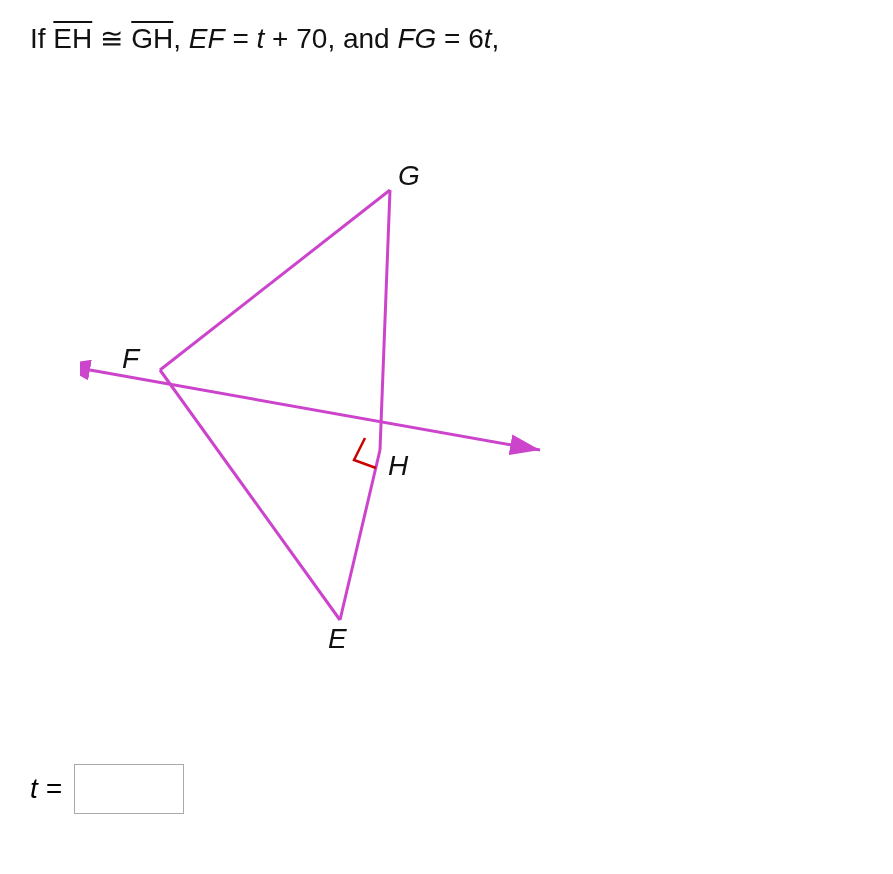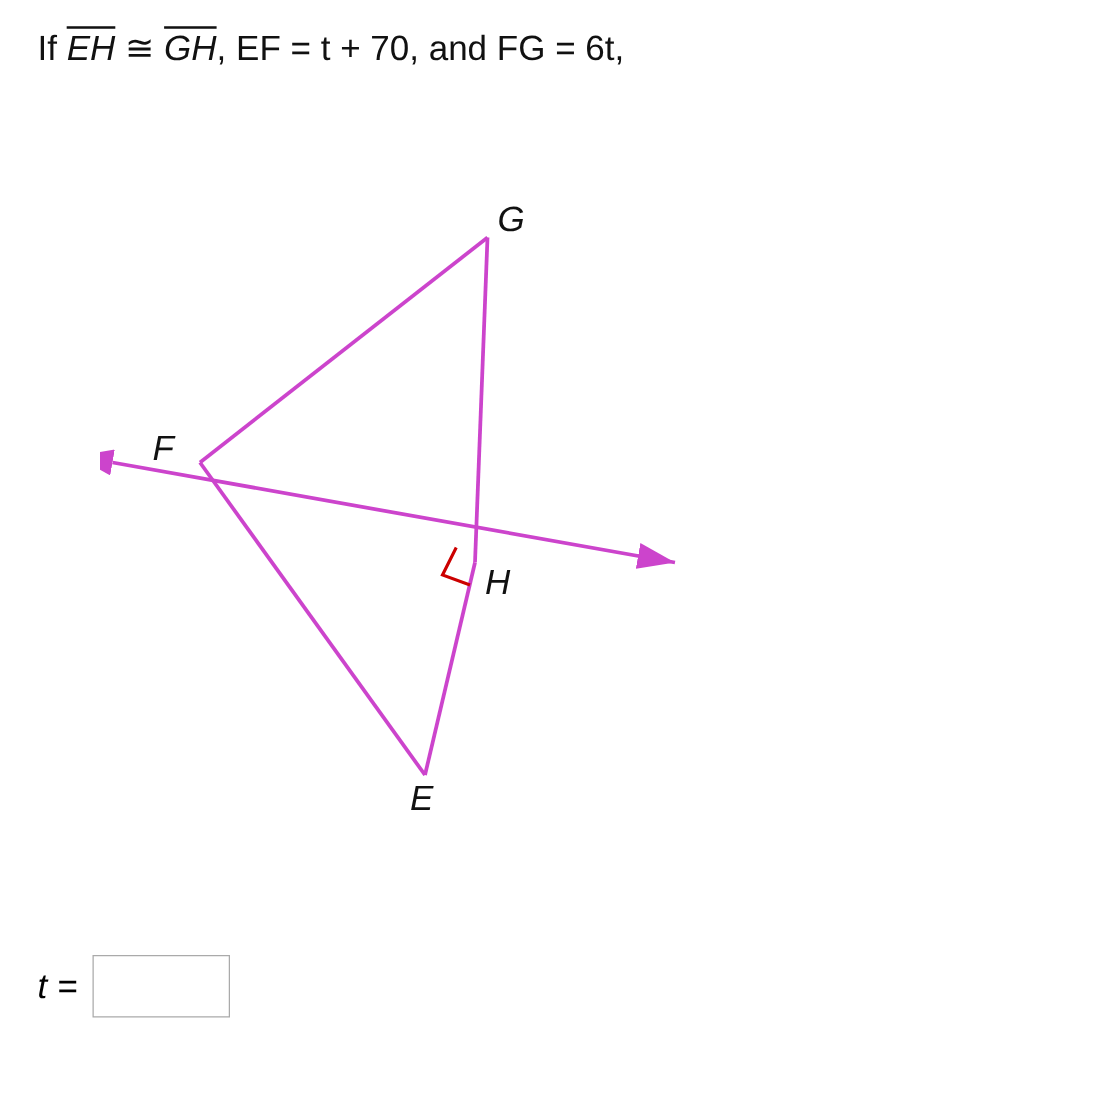--- a/index.html
+++ b/index.html
@@ -16,24 +16,24 @@
       position: absolute;
       top: 18px;
       left: 30px;
       font-size: 28px;
       line-height: 1.5;
       color: #111;
     }
 
     .overline {
       text-decoration: overline;
-      font-style: italic;
     }
 
     .italic {
+      font-style: italic;
     }
 
     .diagram-container {
       position: absolute;
       top: 130px;
       left: 80px;
       width: 500px;
       height: 520px;
     }
 

